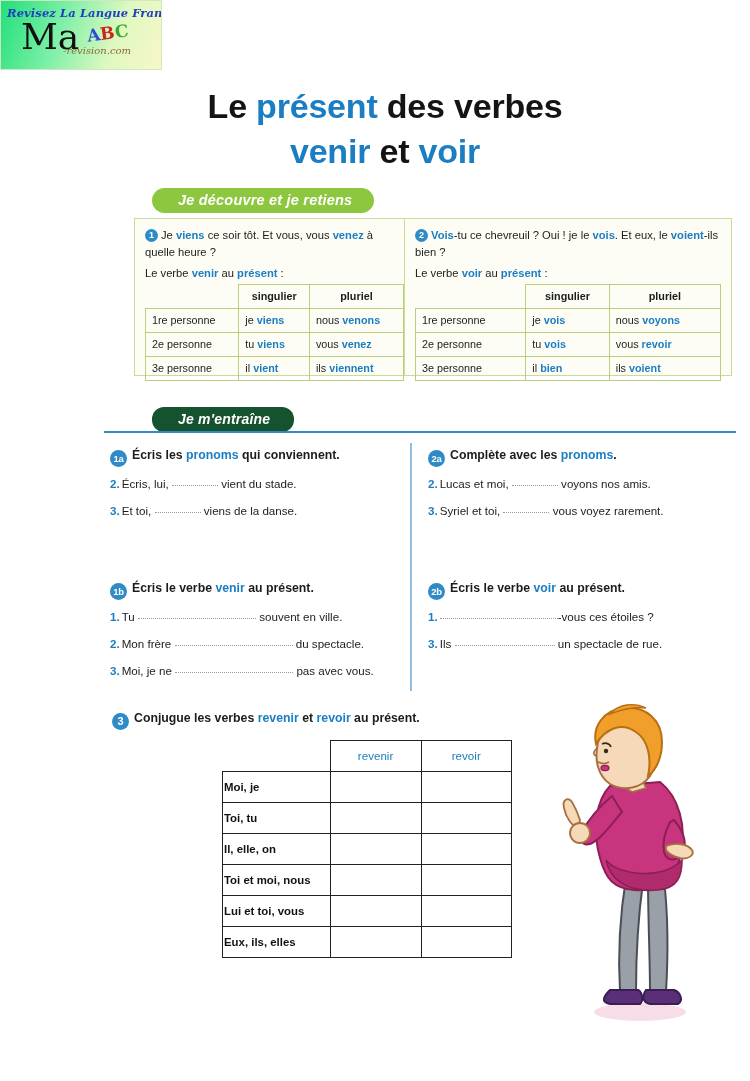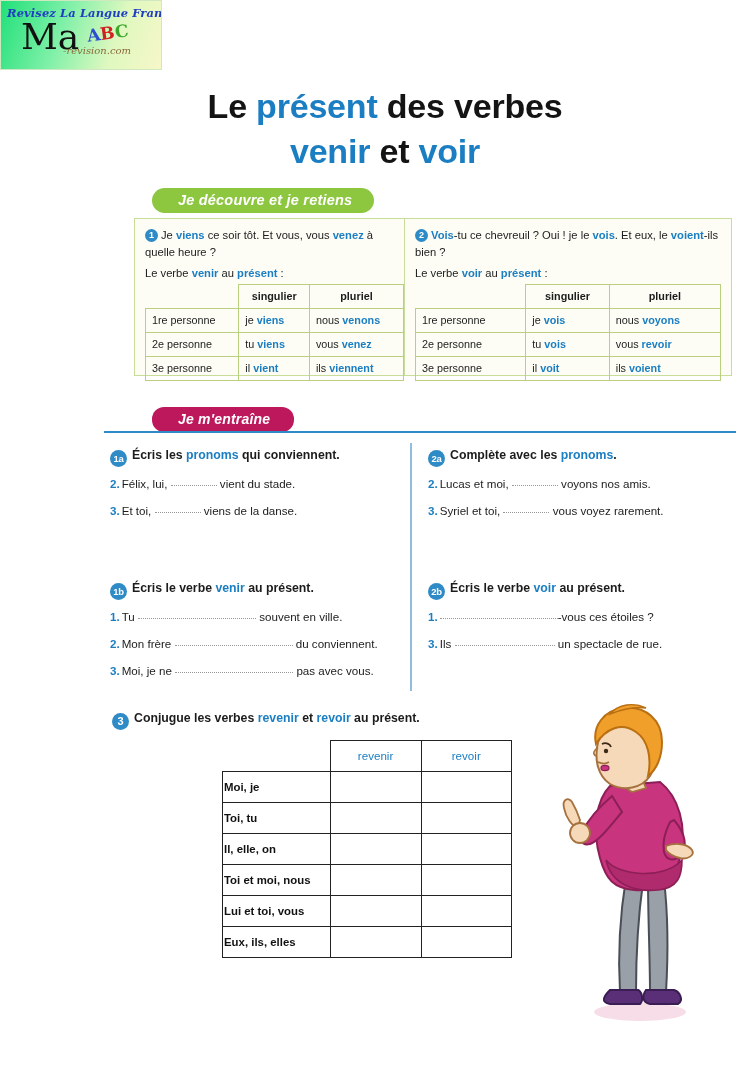--- a/index.html
+++ b/index.html
@@ -92,21 +92,21 @@
     font-size: 14.5px;
     letter-spacing: .2px;
     white-space: nowrap;
   }
   .banner-green {
     left: 152px; top: 188px;
     background: #8dc63f;
   }
   .banner-blue {
     left: 152px; top: 407px;
-    background: #be185d;
+    background: #14532d;
     border-radius: 12px;
     padding: 4px 24px 5px 26px;
     font-size: 14px;
   }
   .rule-blue {
     position: absolute;
     left: 104px; top: 431px;
     width: 632px; height: 2px;
     background: #2f8bc6;
   }
@@ -332,37 +332,37 @@
       <td><span>je </span><span class="v">vois</span></td>
       <td><span>nous </span><span class="v">voyons</span></td>
     </tr>
     <tr>
       <td class="pers">2e personne</td>
       <td><span>tu </span><span class="v">vois</span></td>
       <td><span>vous </span><span class="v">revoir</span></td>
     </tr>
     <tr>
       <td class="pers">3e personne</td>
-      <td><span>il </span><span class="v">voit</span></td>
+      <td><span>il </span><span class="v">bien</span></td>
       <td><span>ils </span><span class="v">voient</span></td>
     </tr>
   </tbody>
     </table>
 </div>
 
 <div class="banner banner-blue">Je m'entraîne</div>
 <div class="rule-blue"></div>
 <div class="col-divider"></div>
 
 <div class="ex ex1a">
   <div class="ex-title">
     <span class="ex-badge">1a</span><span>Écris les </span><span class="hl bl">pronoms</span><span> qui conviennent.</span>
   </div>
   <div class="ex-item">
-    <span class="ex-n">2.</span><span>Félix, lui, </span><span class="blank b-md"></span><span> vient du stade.</span>
+    <span class="ex-n">2.</span><span>Écris, lui, </span><span class="blank b-md"></span><span> vient du stade.</span>
   </div>
   <div class="ex-item">
     <span class="ex-n">3.</span><span>Et toi, </span><span class="blank b-md"></span><span> viens de la danse.</span>
   </div>
 </div>
 
 <div class="ex ex2a">
   <div class="ex-title">
     <span class="ex-badge">2a</span><span>Complète avec les </span><span class="bl">pronoms</span><span>.</span>
   </div>
@@ -375,21 +375,21 @@
 </div>
 
 <div class="ex ex1b">
   <div class="ex-title">
     <span class="ex-badge">1b</span><span>Écris le verbe </span><span class="bl">venir</span><span> au présent.</span>
   </div>
   <div class="ex-item">
     <span class="ex-n">1.</span><span>Tu </span><span class="blank b-xl"></span><span> souvent en ville.</span>
   </div>
   <div class="ex-item">
-    <span class="ex-n">2.</span><span>Mon frère </span><span class="blank b-xl"></span><span> du conviennent.</span>
+    <span class="ex-n">2.</span><span>Mon frère </span><span class="blank b-xl"></span><span> du spectacle.</span>
   </div>
   <div class="ex-item">
     <span class="ex-n">3.</span><span>Moi, je ne </span><span class="blank b-xl"></span><span> pas avec vous.</span>
   </div>
 </div>
 
 <div class="ex ex2b">
   <div class="ex-title">
     <span class="ex-badge">2b</span><span>Écris le verbe </span><span class="bl">voir</span><span> au présent.</span>
   </div>

